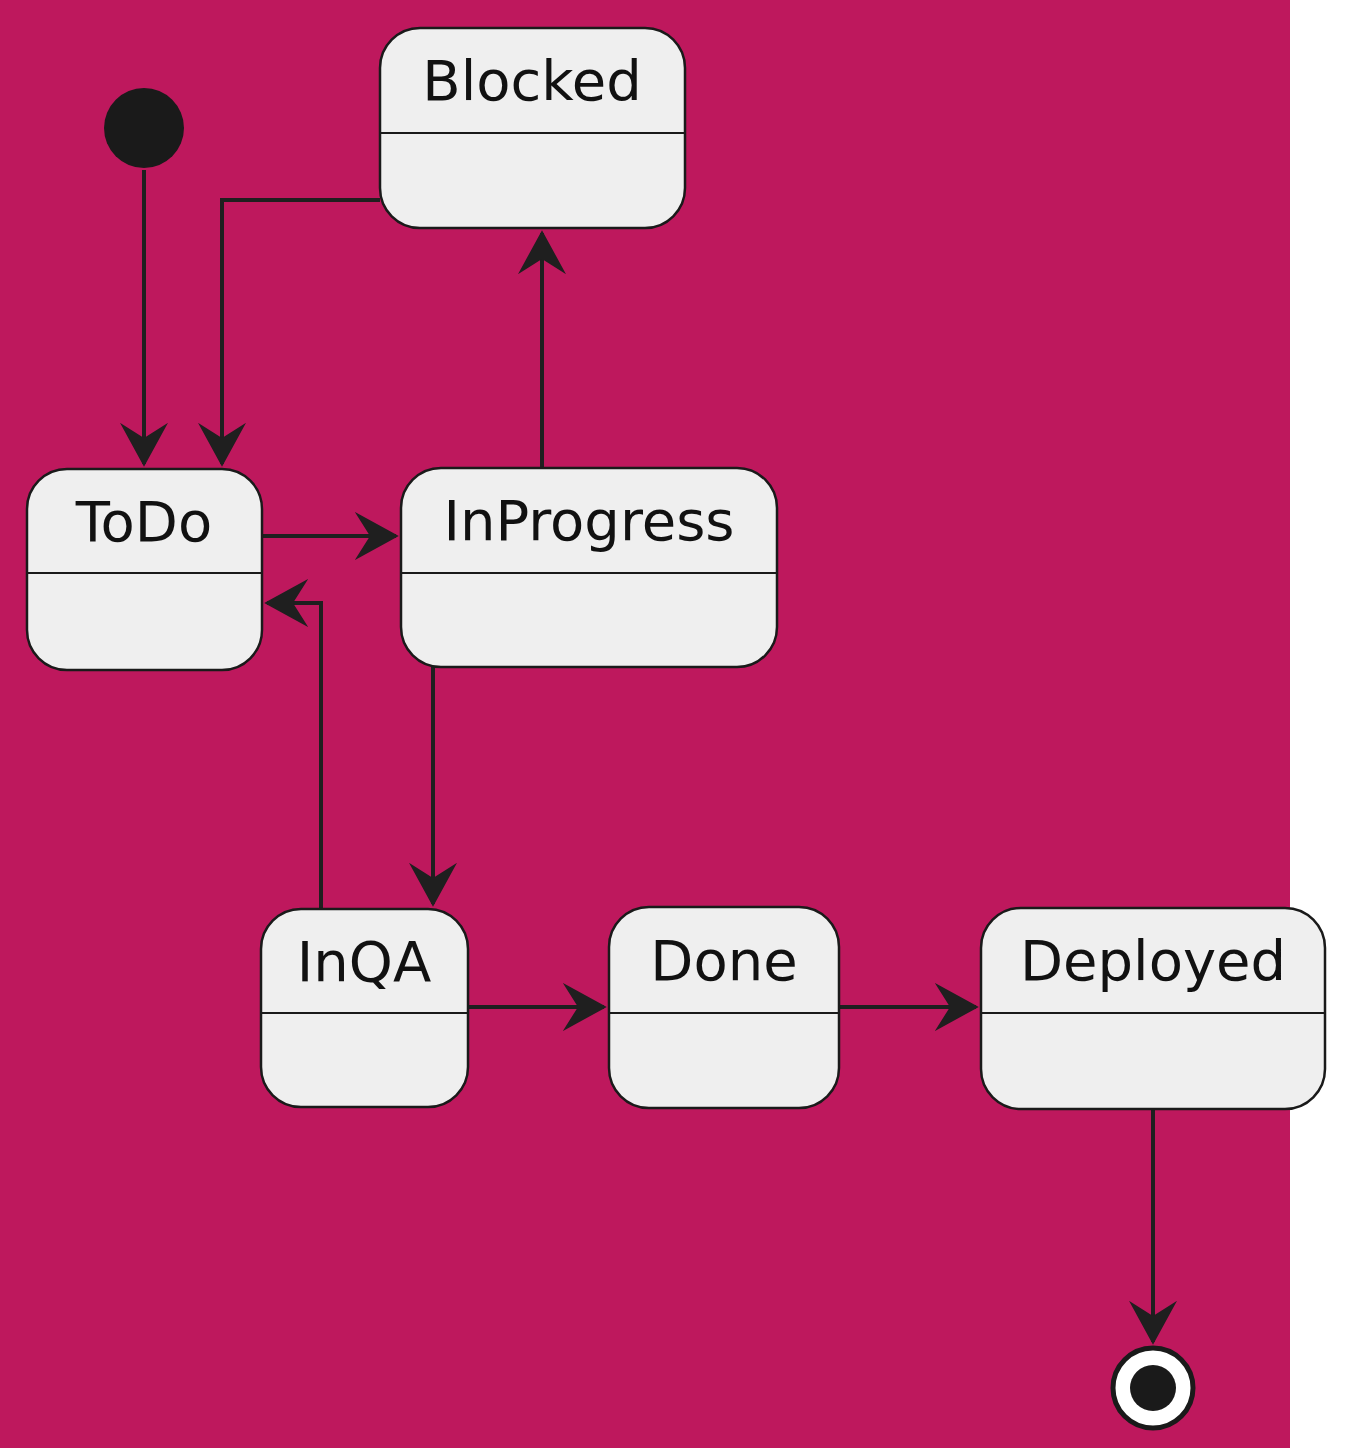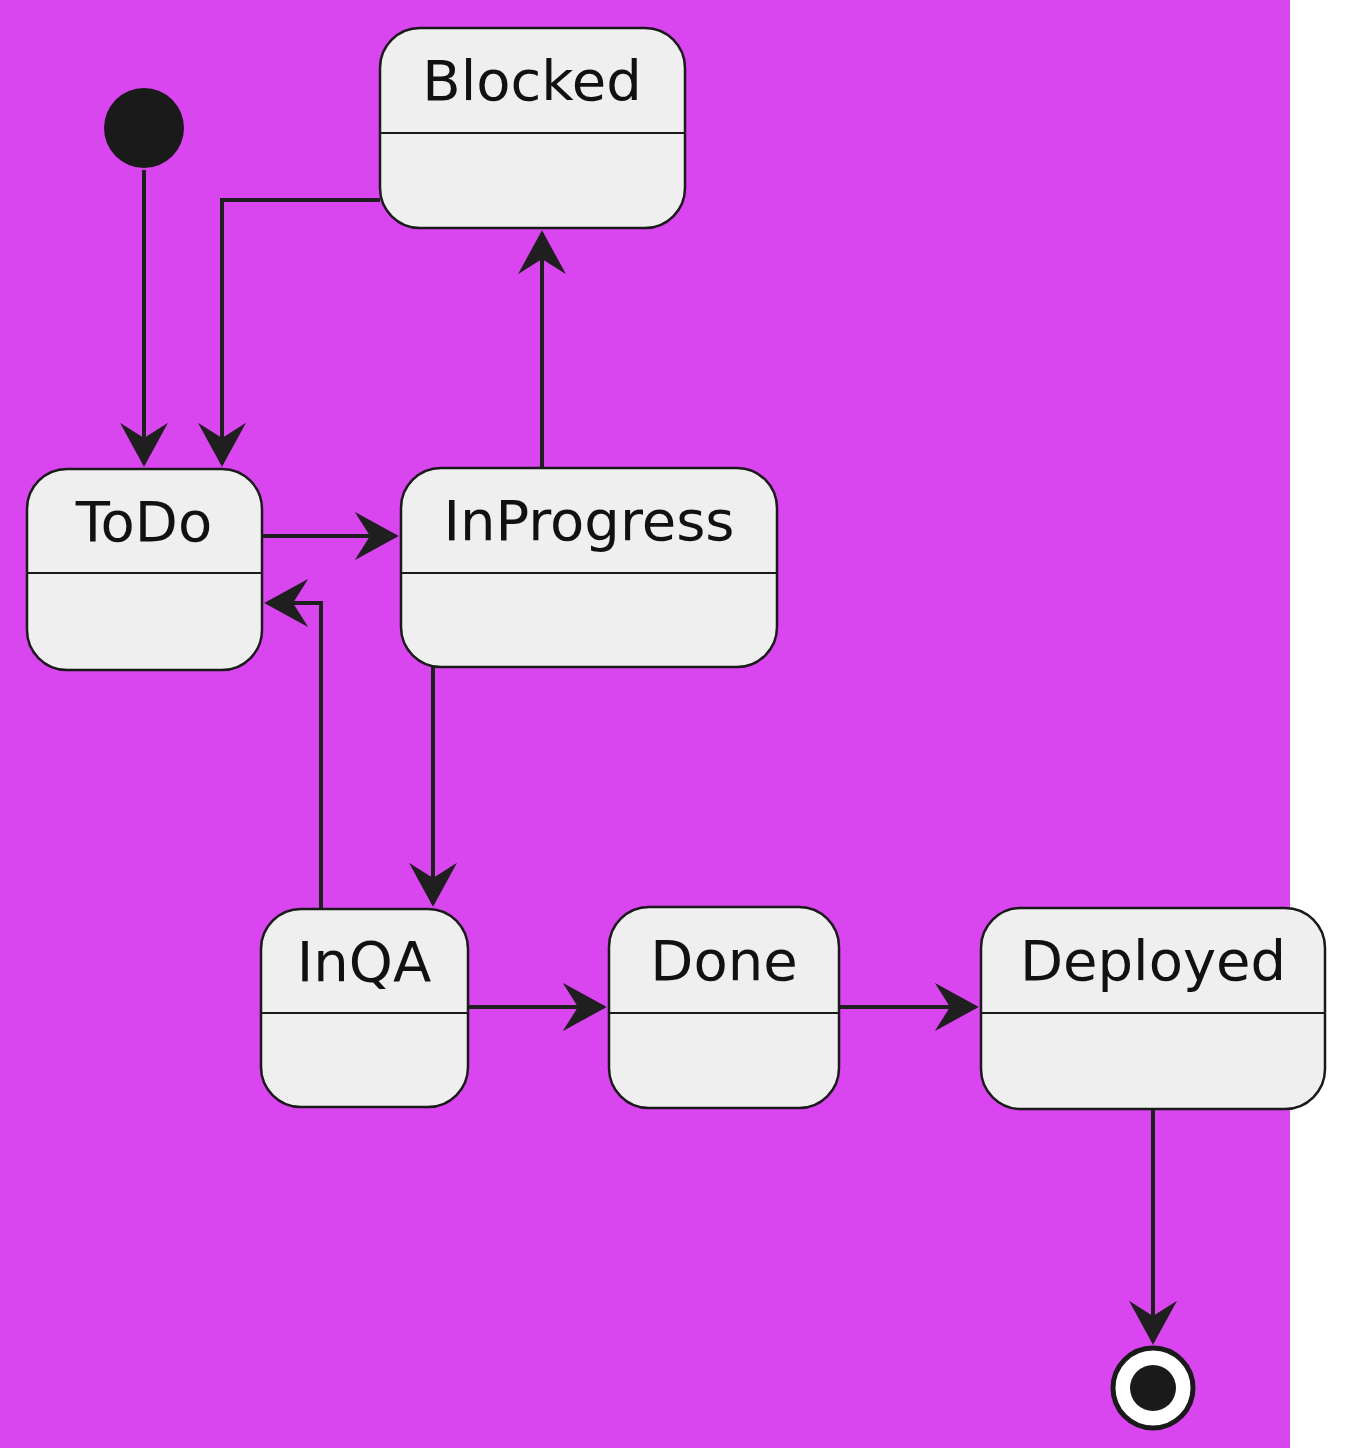--- a/index.html
+++ b/index.html
@@ -4,21 +4,21 @@
 <style>
   html, body {
     margin: 0;
     padding: 0;
     background: #ffffff;
   }
   .canvas {
     position: relative;
     width: 1290px;
     height: 1448px;
-    background: #d946ef;
+    background: #be185d;
     font-family: "DejaVu Sans", "Liberation Sans", sans-serif;
   }
   svg { display: block; }
   .state-rect {
     fill: #efefef;
     stroke: #1a1a1a;
     stroke-width: 2.5;
   }
   .state-divider {
     stroke: #1a1a1a;

